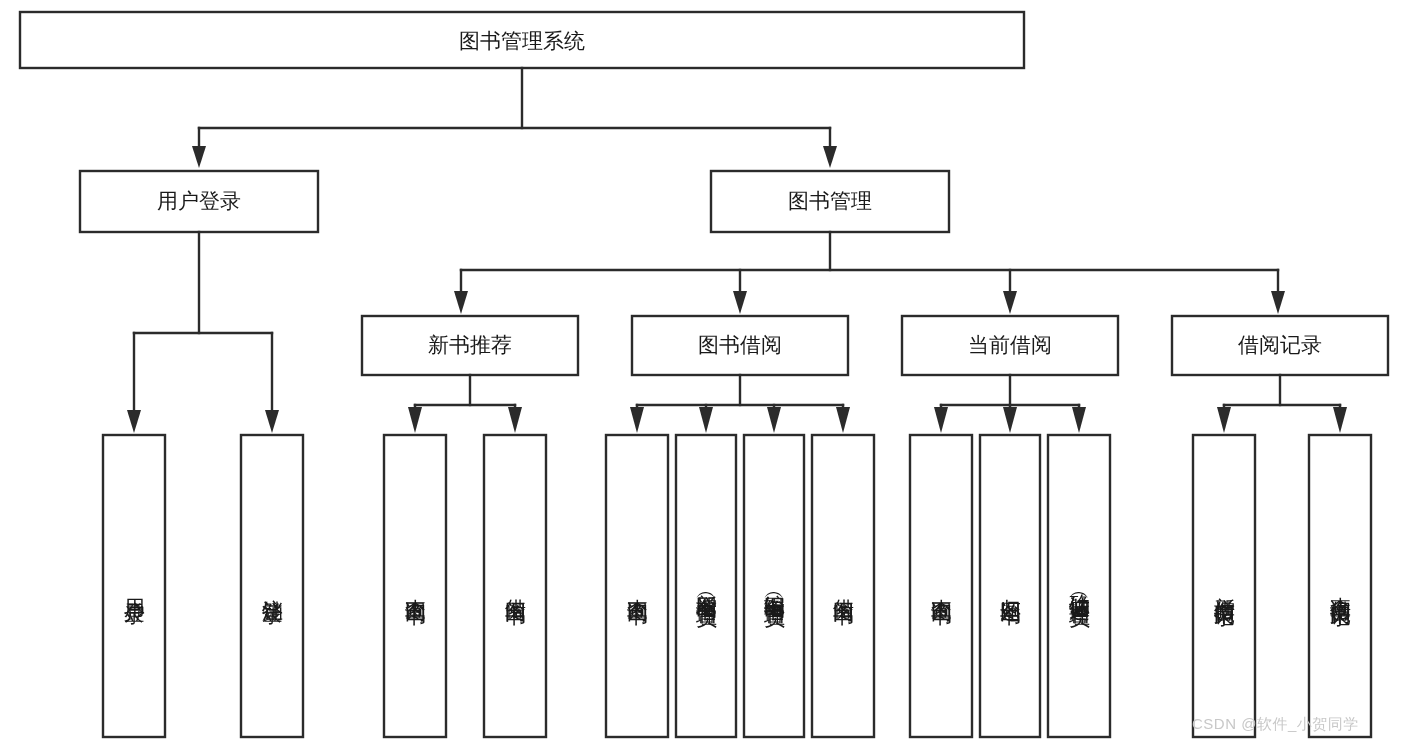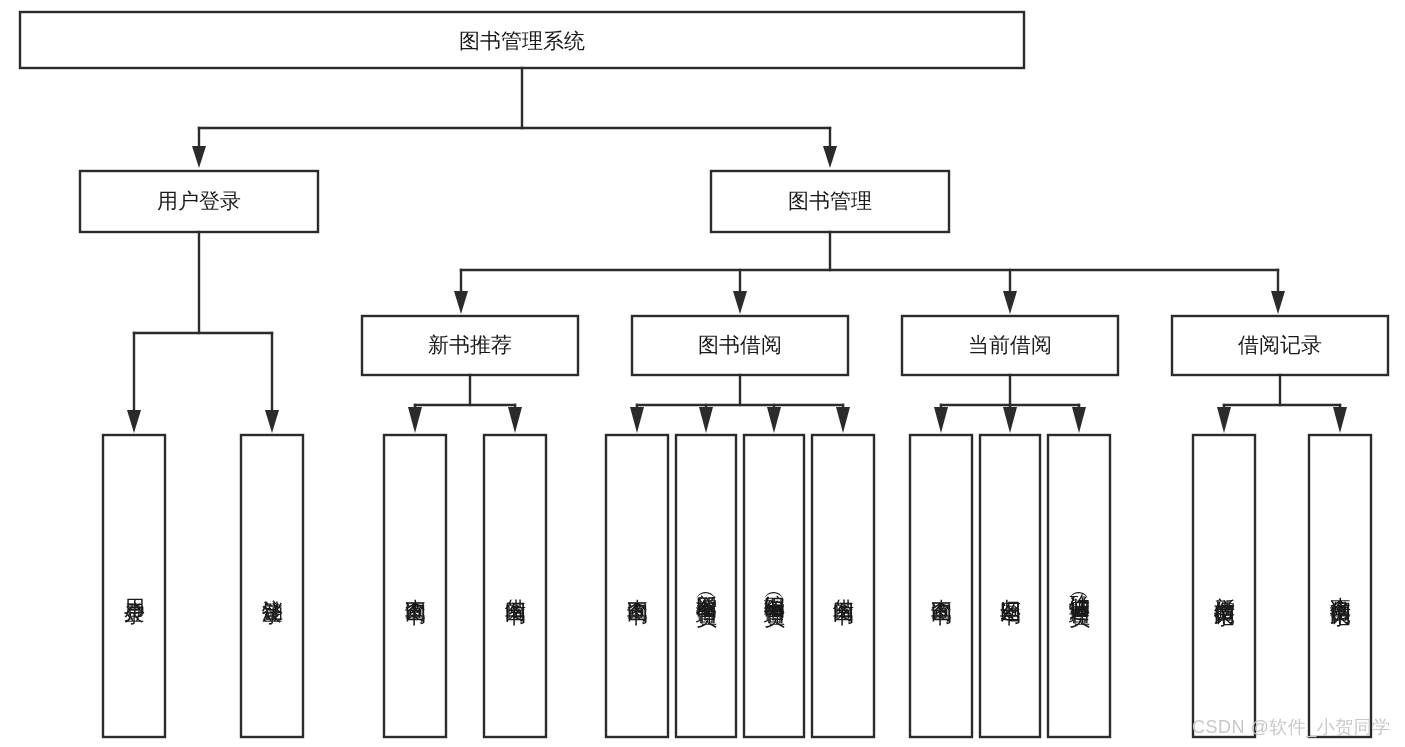--- a/index.html
+++ b/index.html
@@ -67,21 +67,21 @@
   .leaf-cell {
     position: absolute;
     box-sizing: border-box;
     display: flex;
     align-items: center;
     justify-content: center;
   }
   .watermark {
     position: absolute;
     font-family: "Liberation Sans", "DejaVu Sans", sans-serif;
-    font-size: 18px;
+    font-size: 15px;
     color: #c8c8c8;
     white-space: nowrap;
     letter-spacing: 0.5px;
   }
 </style>
 </head>
 <body>
 
 <div id="diagram-root">
 

